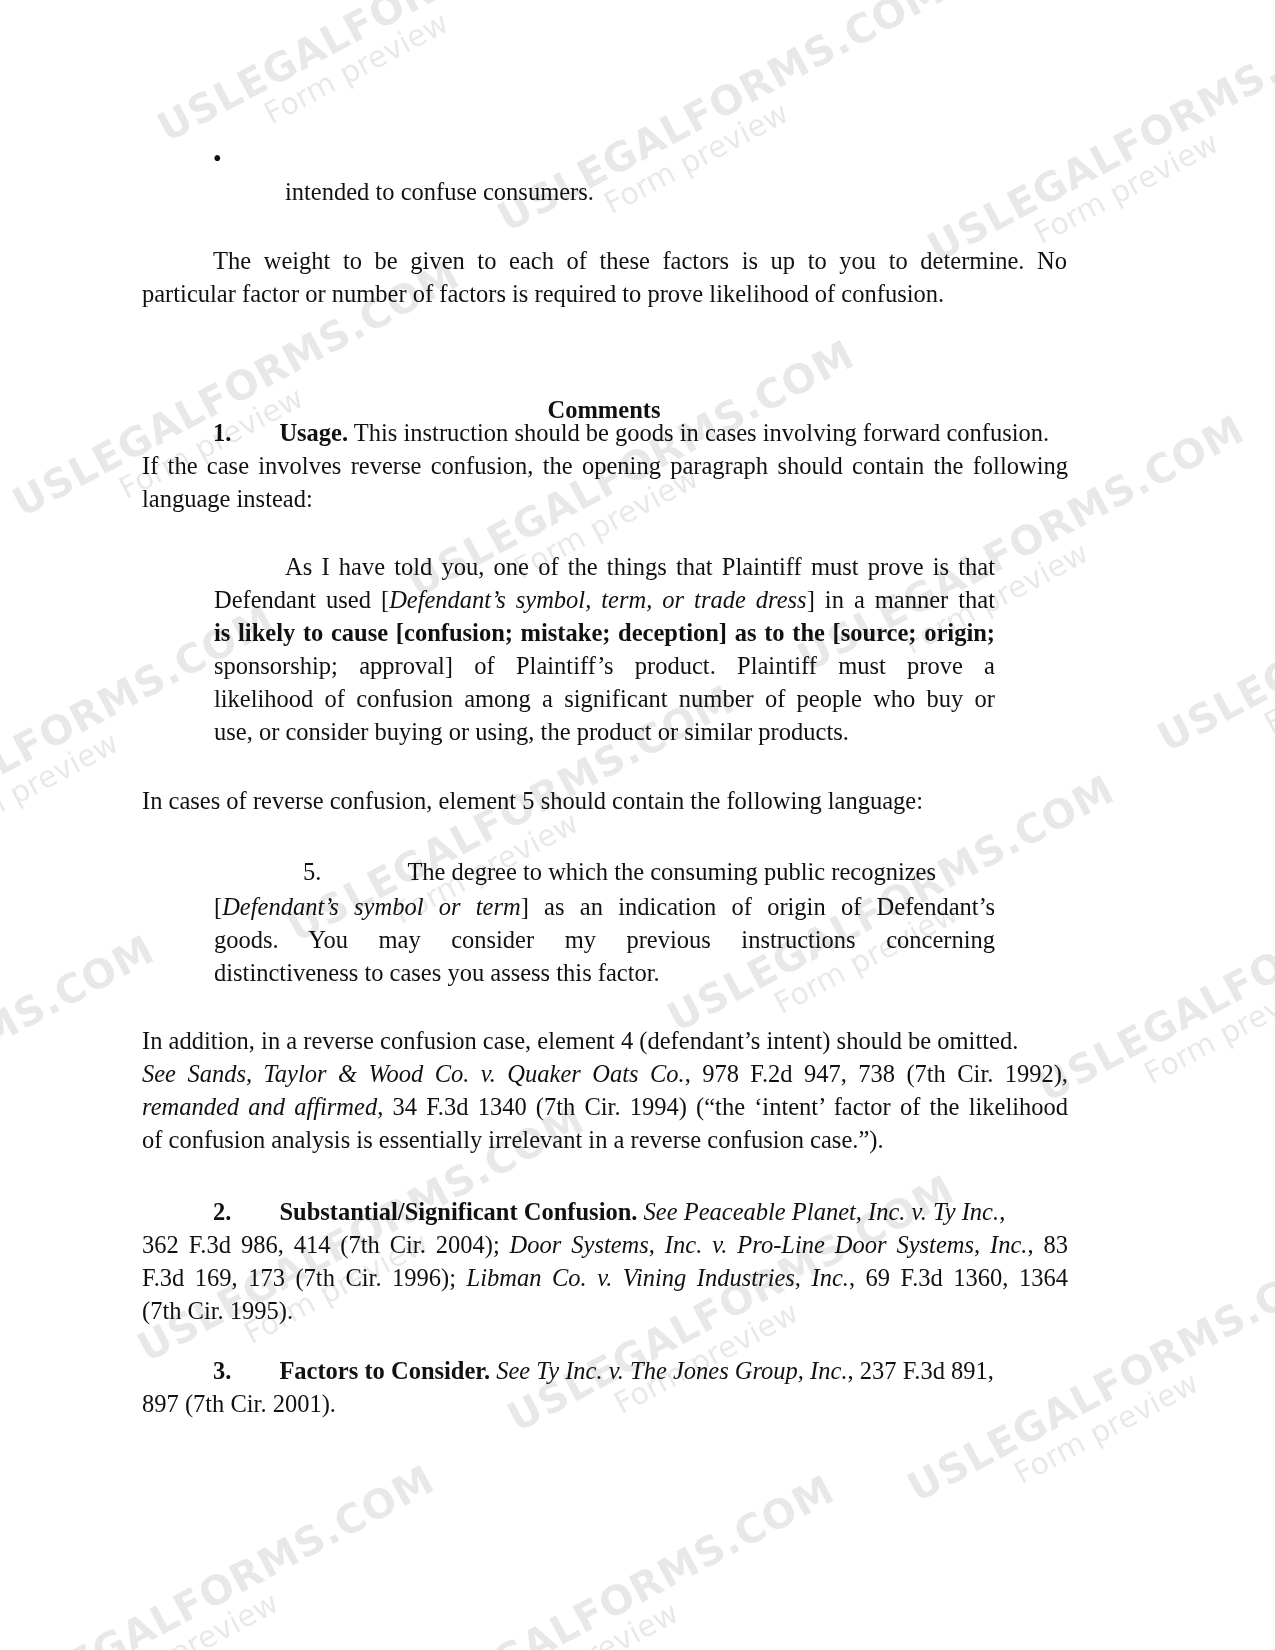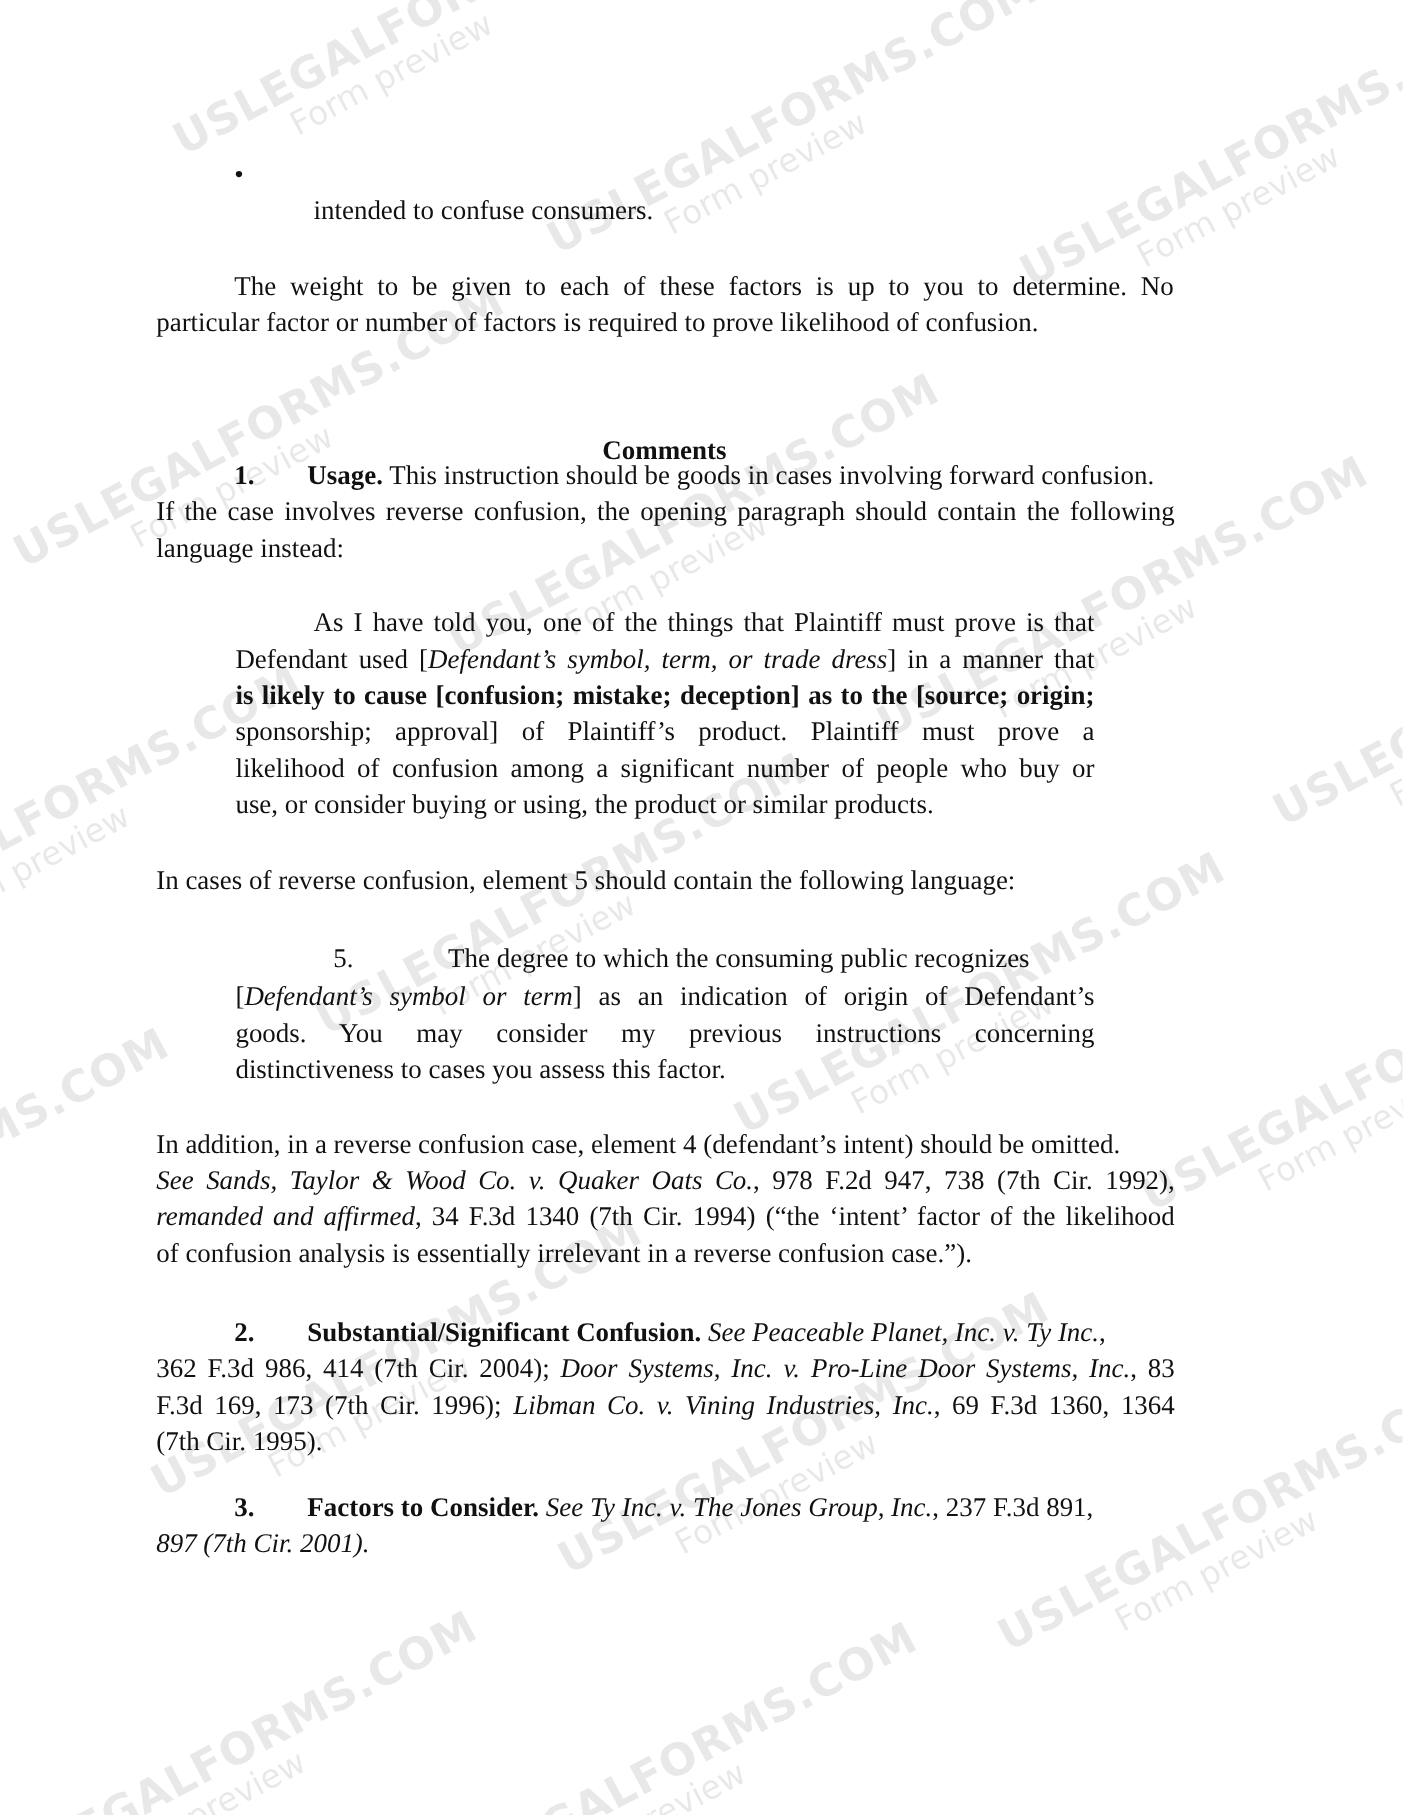--- a/index.html
+++ b/index.html
@@ -140,15 +140,15 @@
     <span>362 F.3d 986, 414 (7th Cir. 2004); </span><i>Door Systems, Inc. v. Pro-Line Door Systems, Inc.</i><span>, 83</span>
   </div>
   <div class="txt line-just" style="left:142px;top:1260px;width:926px;">
     <span>F.3d 169, 173 (7th Cir. 1996); </span><i>Libman Co. v. Vining Industries, Inc.</i><span>, 69 F.3d 1360, 1364</span>
   </div>
   <div class="txt" style="left:142px;top:1293px;">(7th Cir. 1995).</div>
 
   <div class="txt" style="left:213px;top:1353px;width:855px;white-space:nowrap;">
     <b>3.</b><span class="indent" style="width:48px"></span><b>Factors to Consider.</b> <i>See Ty Inc. v. The Jones Group, Inc.</i><span>, 237 F.3d 891,</span>
   </div>
-  <div class="txt" style="left:142px;top:1386px;font-style:italic;">897 (7th Cir. 2001).</div>
+  <div class="txt" style="left:142px;top:1386px;">897 (7th Cir. 2001).</div>
 
 </div>
 
 </body></html>

